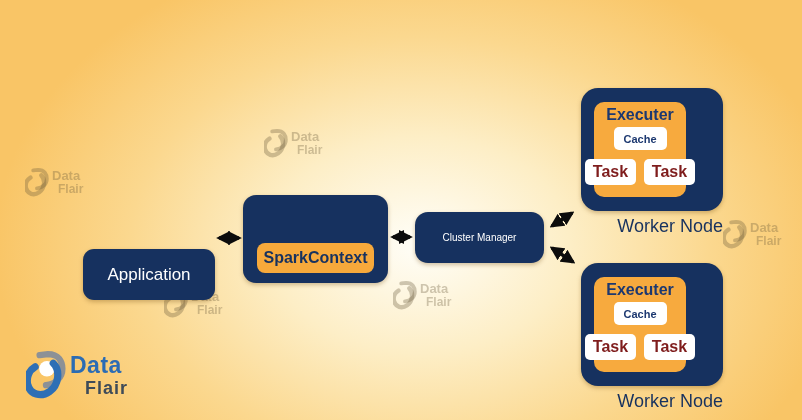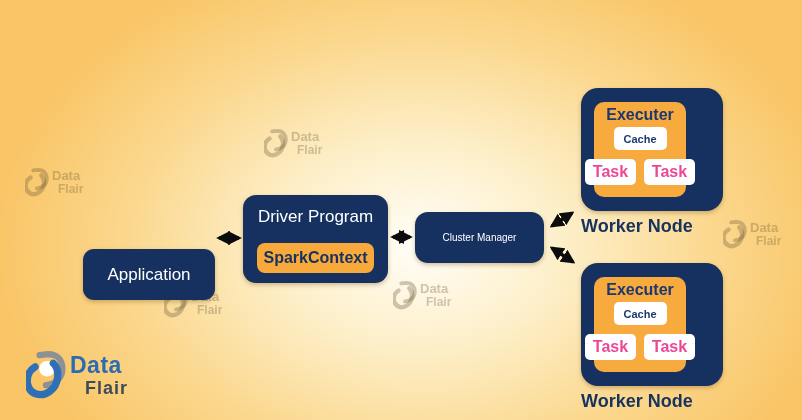--- a/index.html
+++ b/index.html
@@ -41,23 +41,23 @@
     background:#f7aa3e; border-radius:10px;
     display:flex; flex-direction:column; align-items:center; color:#1c3870;
   }
   .exec-label { margin-top:4px; font-size:16px; font-weight:600; }
   .cache { margin-top:3px; width:53px; height:23px; background:#ffffff; border-radius:5px;
     display:flex; align-items:center; justify-content:center;
     font-size:11px; font-weight:600; color:#1c3870; }
   .tasks { margin-top:9px; width:110px; display:flex; justify-content:space-between; }
   .task { width:51px; height:26px; background:#ffffff; border-radius:5px;
     display:flex; align-items:center; justify-content:center;
-    font-size:16px; font-weight:600; color:#ec4899; }
-  .worker-label { position:absolute; width:142px; text-align:left;
-    font-size:18px; color:#17325f; font-weight:700; }
+    font-size:16px; font-weight:600; color:#7f1d1d; }
+  .worker-label { position:absolute; width:142px; text-align:right;
+    font-size:18px; color:#17325f; font-weight:400; }
   .worker-label-top { left:581px; top:216px; }
   .worker-label-bottom { left:581px; top:391px; }
 
   .arrows { position:absolute; left:0; top:0; }
 
   .wm { position:absolute; display:flex; align-items:flex-start; color:rgba(104,88,56,0.32); }
   .wm svg { width:24px; height:32px; display:block; }
   .wm-text { margin-left:3px; margin-top:2px; font-weight:bold; line-height:1.05; }
   .wm-data { font-size:13px; }
   .wm-flair { font-size:12px; margin-left:6px; }
@@ -123,21 +123,20 @@
       <div class="wm-data">Data</div>
       <div class="wm-flair">Flair</div>
     </div>
   </div>
 
   <div class="navybox app">
     <span>Application</span>
   </div>
 
   <div class="navybox driver">
-    <div class="driver-label">Driver Program</div>
     <div class="sparkctx">
       <span>SparkContext</span>
     </div>
   </div>
 
   <div class="navybox cluster">
     <span>Cluster Manager</span>
   </div>
 
   <div class="worker-outer worker-top">

